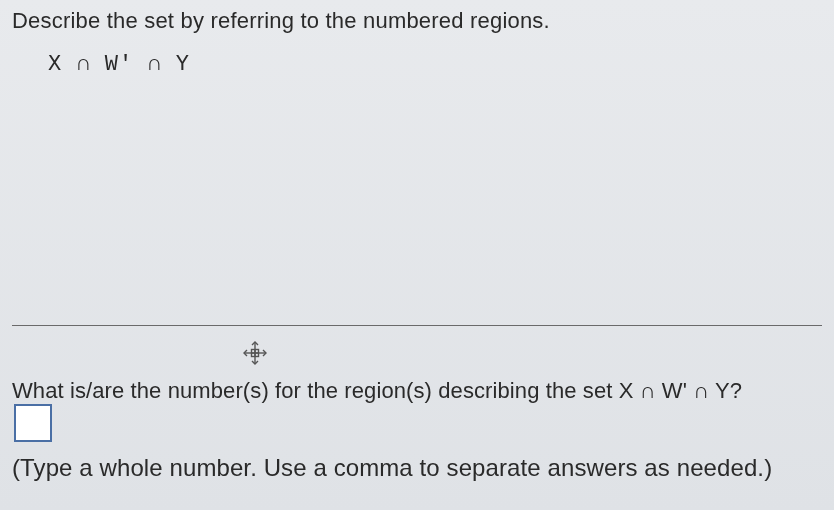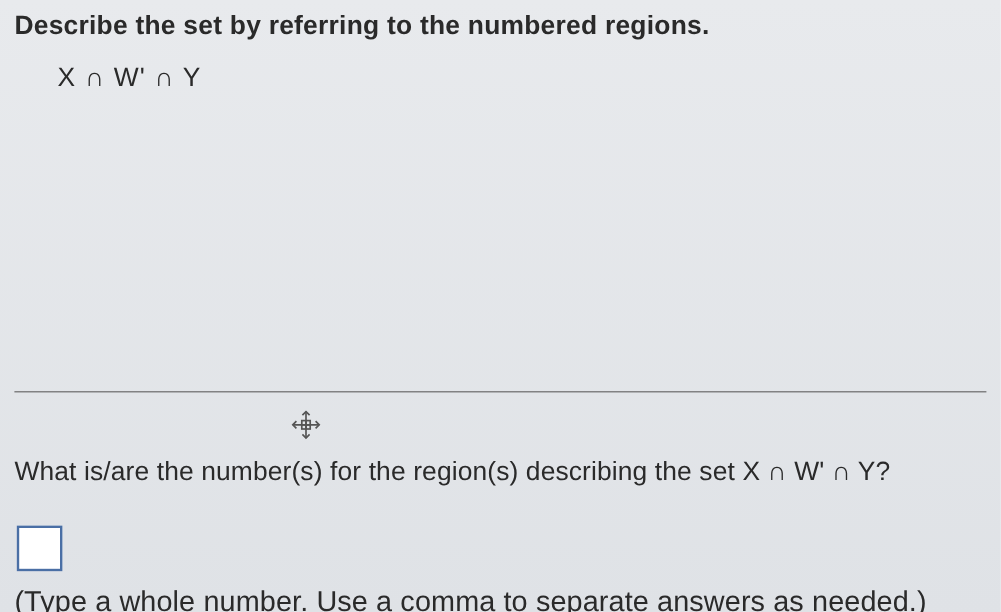--- a/index.html
+++ b/index.html
@@ -11,27 +11,27 @@
       width: 834px;
       height: 510px;
       background: linear-gradient(to bottom, #e8eaed 0%, #dfe2e6 100%);
       font-family: Arial, Helvetica, sans-serif;
       color: #2a2a2a;
       padding: 8px 12px 12px 12px;
       position: relative;
     }
     .instruction {
       font-size: 22px;
-      font-weight: bold;
+      font-weight: normal;
       margin-bottom: 18px;
       letter-spacing: 0.2px;
     }
     .expression {
       font-size: 22px;
-      font-family: Liberation Sans, sans-serif;
+      font-family: Liberation Mono, monospace;
       margin-left: 36px;
       margin-bottom: 20px;
       letter-spacing: 1px;
     }
     .spacer {
       height: 228px;
     }
     .divider {
       border: none;
       border-top: 1.5px solid #6a6a6a;
@@ -40,21 +40,21 @@
     .move-icon-row {
       display: flex;
       justify-content: flex-start;
       margin-left: 230px;
       margin-bottom: 8px;
     }
     .question-text {
       font-size: 22px;
       font-weight: normal;
       letter-spacing: 0.1px;
-      margin-bottom: 32px;
+      margin-bottom: 0;
     }
     .answer-input {
       width: 38px;
       height: 38px;
       border: 2px solid #4a6fa5;
       background: #ffffff;
       margin-left: 2px;
       margin-bottom: 12px;
       font-size: 18px;
       text-align: center;

